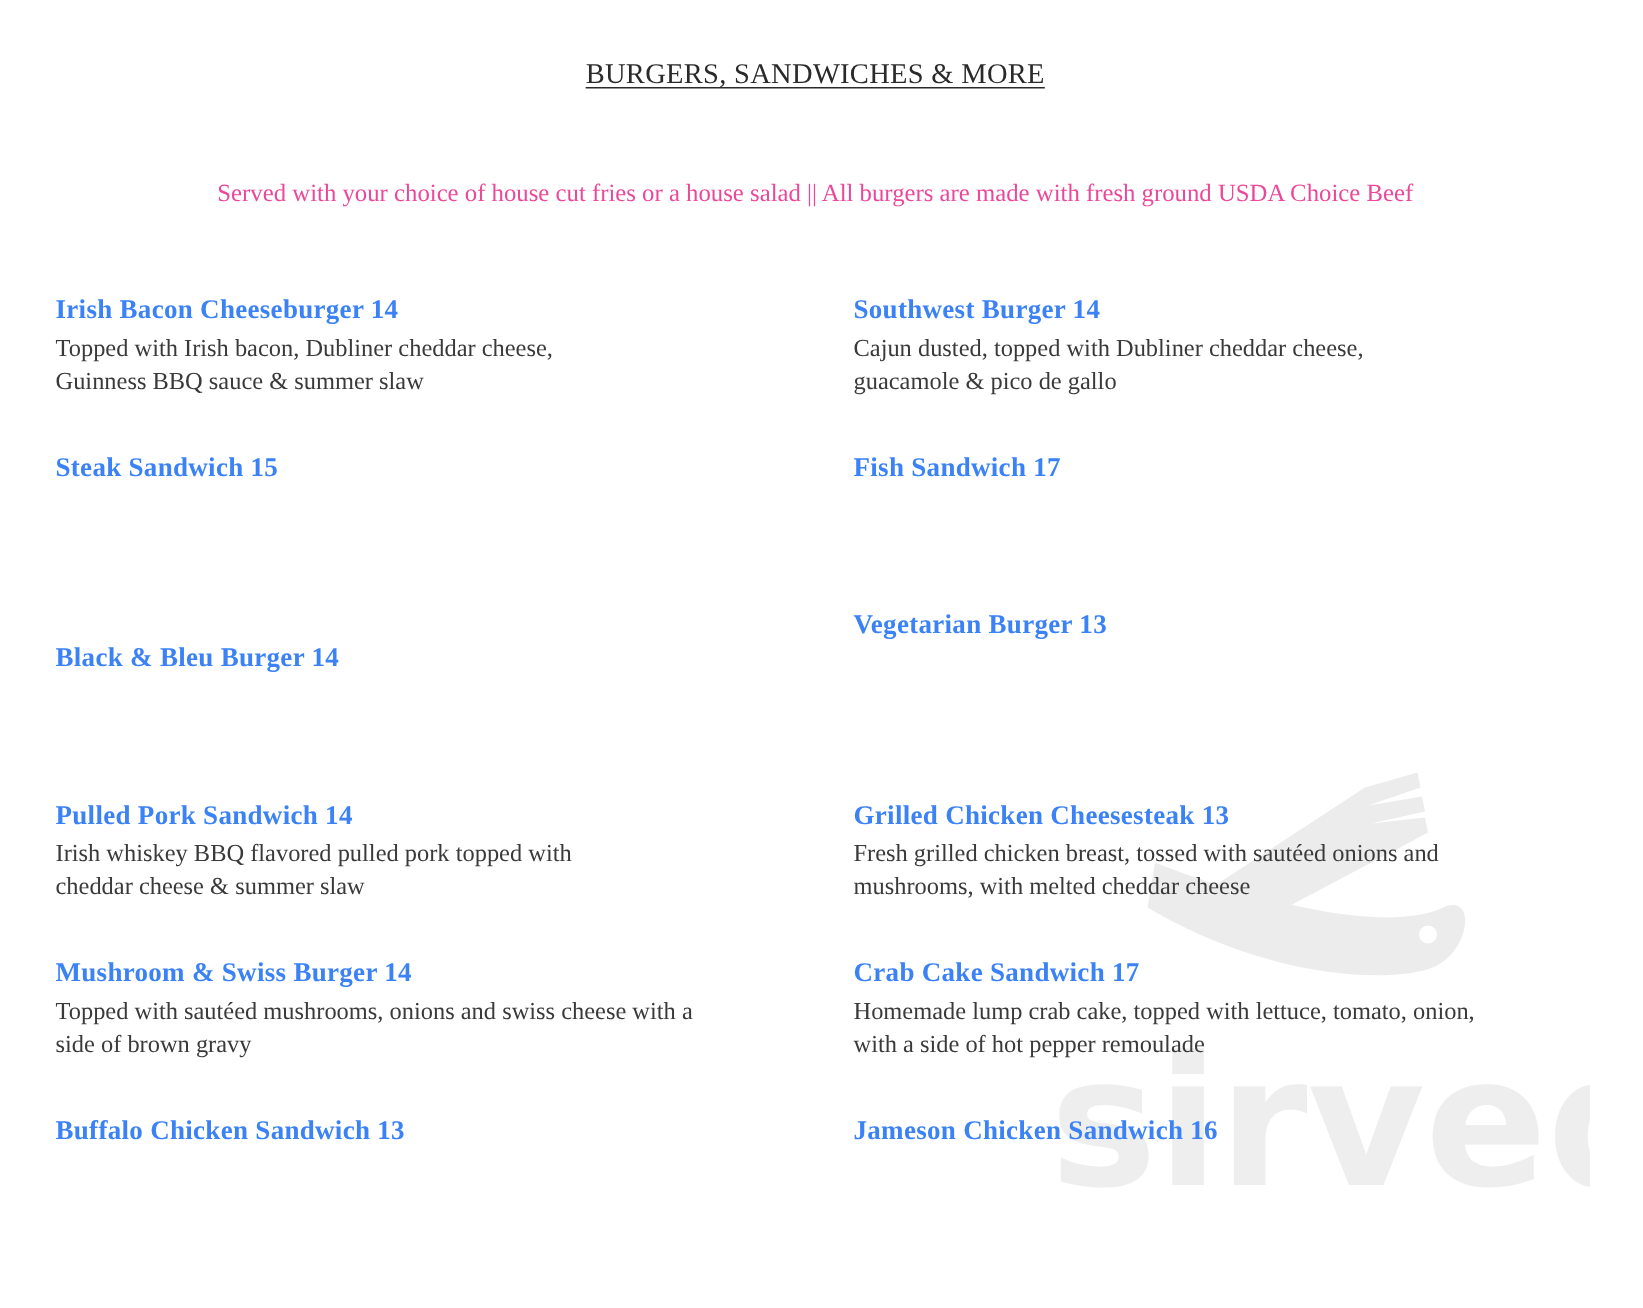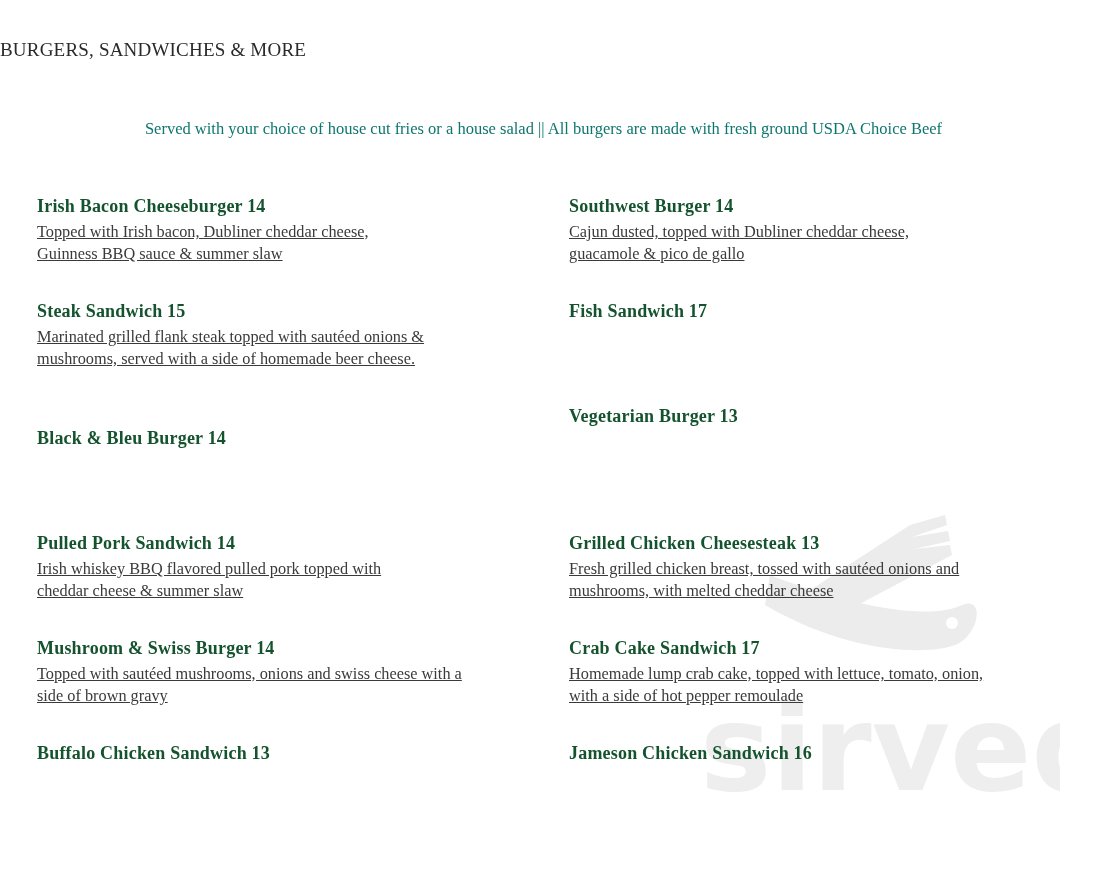--- a/index.html
+++ b/index.html
@@ -13,61 +13,62 @@
       position: relative;
       overflow: hidden;
       font-family: "Liberation Serif", "DejaVu Serif", serif;
       color: #2b2b2b;
     }
     .page-title {
       position: absolute;
       top: 39px;
       left: 0;
       width: 1087px;
+      text-align: center;
       font-size: 19px;
       letter-spacing: 0.2px;
       color: #2a2a2a;
+      text-decoration: underline;
       text-underline-offset: 3px;
       text-decoration-thickness: 1px;
     }
     .subtitle {
       position: absolute;
       top: 119px;
       left: 0;
       width: 1087px;
       text-align: center;
       font-size: 16.5px;
-      color: #0f766e;
+      color: #ec4899;
     }
     .col {
       position: absolute;
       top: 0;
       width: 440px;
     }
     .col.left { left: 37px; }
     .col.right { left: 569px; width: 430px; }
     .item {
       position: absolute;
       left: 0;
       width: 100%;
     }
     .item-name {
       font-size: 18px;
       font-weight: bold;
-      color: #14532d;
+      color: #3b82f6;
       line-height: 22px;
       letter-spacing: 0.2px;
       white-space: nowrap;
     }
     .item-desc {
       margin-top: 4px;
       font-size: 16.3px;
       line-height: 22px;
       color: #3a3a3a;
-      text-decoration: underline;
     }
     .watermark {
       position: absolute;
       left: 700px;
       top: 505px;
       width: 360px;
       height: 300px;
       pointer-events: none;
     }
     .watermark svg { width: 100%; height: 100%; }
@@ -91,21 +92,20 @@
 <div class="page-title">BURGERS, SANDWICHES &amp; MORE</div>
 <div class="subtitle">Served with your choice of house cut fries or a house salad || All burgers are made with fresh ground USDA Choice Beef</div>
 
 <div class="col left">
   <div class="item" style="top:195px">
     <div class="item-name">Irish Bacon Cheeseburger 14</div>
     <div class="item-desc" style="width:390px">Topped with Irish bacon, Dubliner cheddar cheese, Guinness BBQ sauce &amp; summer slaw</div>
   </div>
   <div class="item" style="top:300px">
     <div class="item-name">Steak Sandwich 15</div>
-    <div class="item-desc" style="width:425px">Marinated grilled flank steak topped with sautéed onions &amp; mushrooms, served with a side of homemade beer cheese.</div>
   </div>
   <div class="item" style="top:427px">
     <div class="item-name">Black &amp; Bleu Burger 14</div>
   </div>
   <div class="item" style="top:532px">
     <div class="item-name">Pulled Pork Sandwich 14</div>
     <div class="item-desc" style="width:390px">Irish whiskey BBQ flavored pulled pork topped with cheddar cheese &amp; summer slaw</div>
   </div>
   <div class="item" style="top:637px">
     <div class="item-name">Mushroom &amp; Swiss Burger 14</div>

